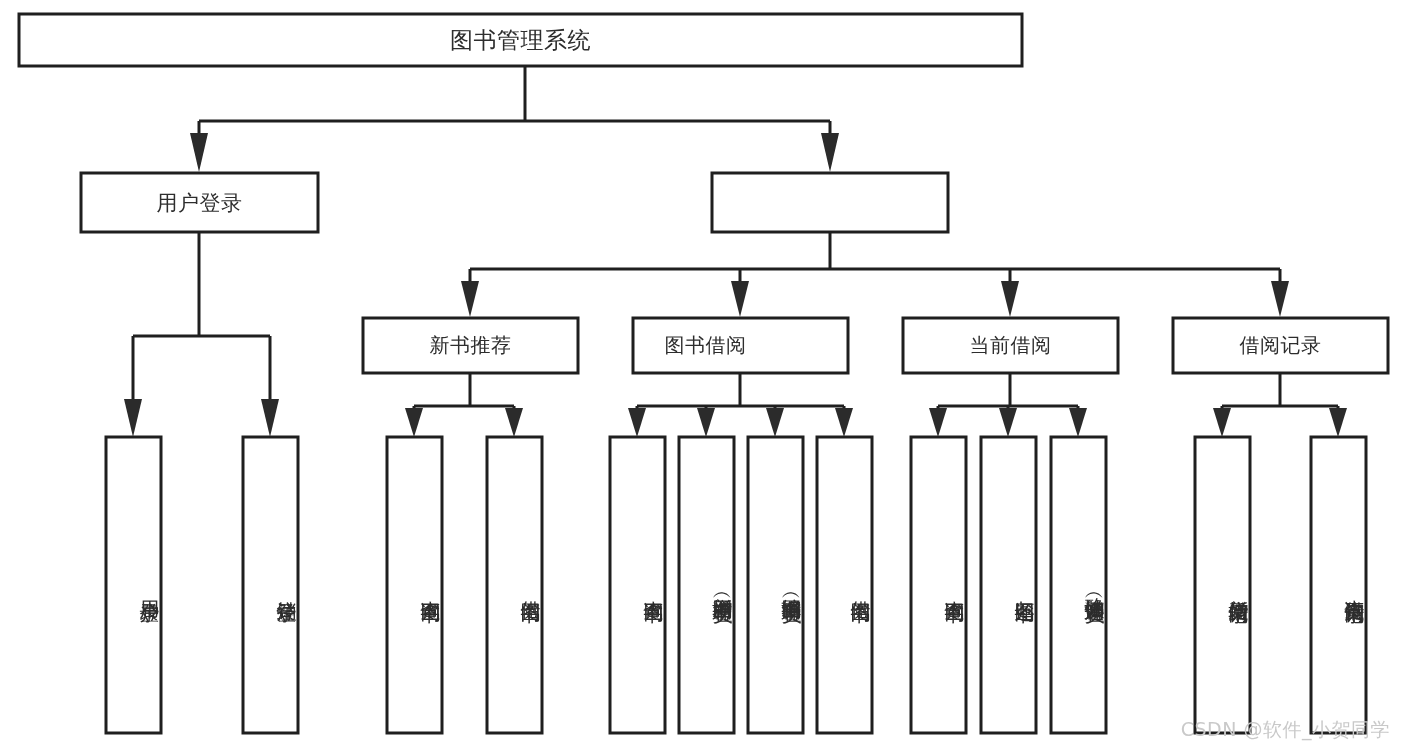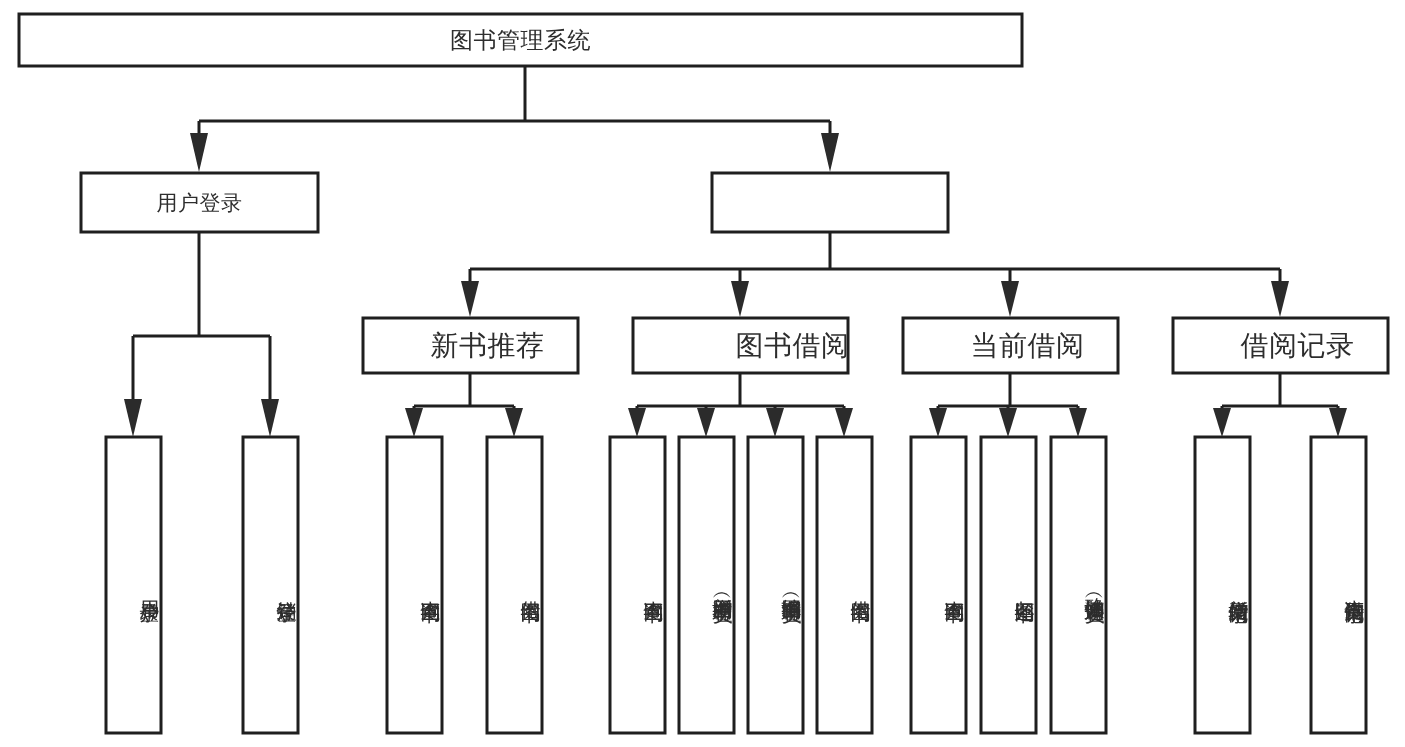--- a/index.html
+++ b/index.html
@@ -52,21 +52,21 @@
     align-items: center;
     justify-content: center;
     color: #2d2d2d;
     font-family: "DejaVu Sans", "Liberation Sans", sans-serif;
     letter-spacing: 0.5px;
     white-space: nowrap;
     pointer-events: none;
   }
   .level0-label { font-size: 23px; }
   .level1-label { font-size: 21px; }
-  .level2-label { font-size: 28px; padding-left: 17px; }
+  .level2-label { font-size: 20px; }
   .leaf-label {
     position: absolute;
     display: flex;
     align-items: flex-start;
     justify-content: center;
     color: #2d2d2d;
     writing-mode: vertical-rl;
     text-orientation: upright;
     font-size: 20px;
     line-height: 1.18;
@@ -177,21 +177,21 @@
     <polygon class="arrow-head" points="1329,408 1347,408 1338,437"></polygon>
     <rect class="leaf-rect" x="1195" y="437" width="55" height="296"></rect>
     <rect class="leaf-rect" x="1311" y="437" width="55" height="296"></rect>
   </svg>
 
   <div class="node-label level0-label" style="left:19px; top:14px; width:1003px; height:52px;">图书管理系统</div>
 
   <div class="node-label level1-label" style="left:81px; top:173px; width:237px; height:59px;">用户登录</div>
 
   <div class="node-label level2-label" style="left:363px; top:318px; width:215px; height:55px;">新书推荐</div>
-  <div class="node-label level2-label" style="left:668px; top:318px; width:215px; height:55px;">图书借阅</div>
+  <div class="node-label level2-label" style="left:598px; top:318px; width:215px; height:55px;">图书借阅</div>
   <div class="node-label level2-label" style="left:1173px; top:318px; width:215px; height:55px;">借阅记录</div>
   <div class="node-label level2-label" style="left:903px; top:318px; width:215px; height:55px;">当前借阅</div>
 
   <div class="leaf-label" style="left:106px; top:452px; width:55px; height:270px;">用户登录</div>
   <div class="leaf-label" style="left:243px; top:452px; width:55px; height:270px;">注销登录</div>
 
   <div class="leaf-label" style="left:387px; top:452px; width:55px; height:270px;">查询图书</div>
   <div class="leaf-label" style="left:487px; top:452px; width:55px; height:270px;">借阅图书</div>
 
   <div class="leaf-label" style="left:610px; top:452px; width:55px; height:270px;">查询图书</div>
@@ -199,14 +199,15 @@
   <div class="leaf-label" style="left:748px; top:444px; width:55px; height:285px;">编辑图书（管理员）</div>
   <div class="leaf-label" style="left:817px; top:452px; width:55px; height:270px;">借阅图书</div>
 
   <div class="leaf-label" style="left:911px; top:452px; width:55px; height:270px;">查询图书</div>
   <div class="leaf-label" style="left:981px; top:452px; width:55px; height:270px;">归还图书</div>
   <div class="leaf-label" style="left:1051px; top:444px; width:55px; height:285px;">确认归还（管理员）</div>
 
   <div class="leaf-label" style="left:1195px; top:448px; width:55px; height:278px;">新增借阅记录</div>
   <div class="leaf-label" style="left:1311px; top:448px; width:55px; height:278px;">查询借阅记录</div>
 
+  <div class="watermark">CSDN @软件_小贺同学</div>
 
 </div>
 
 </body></html>

